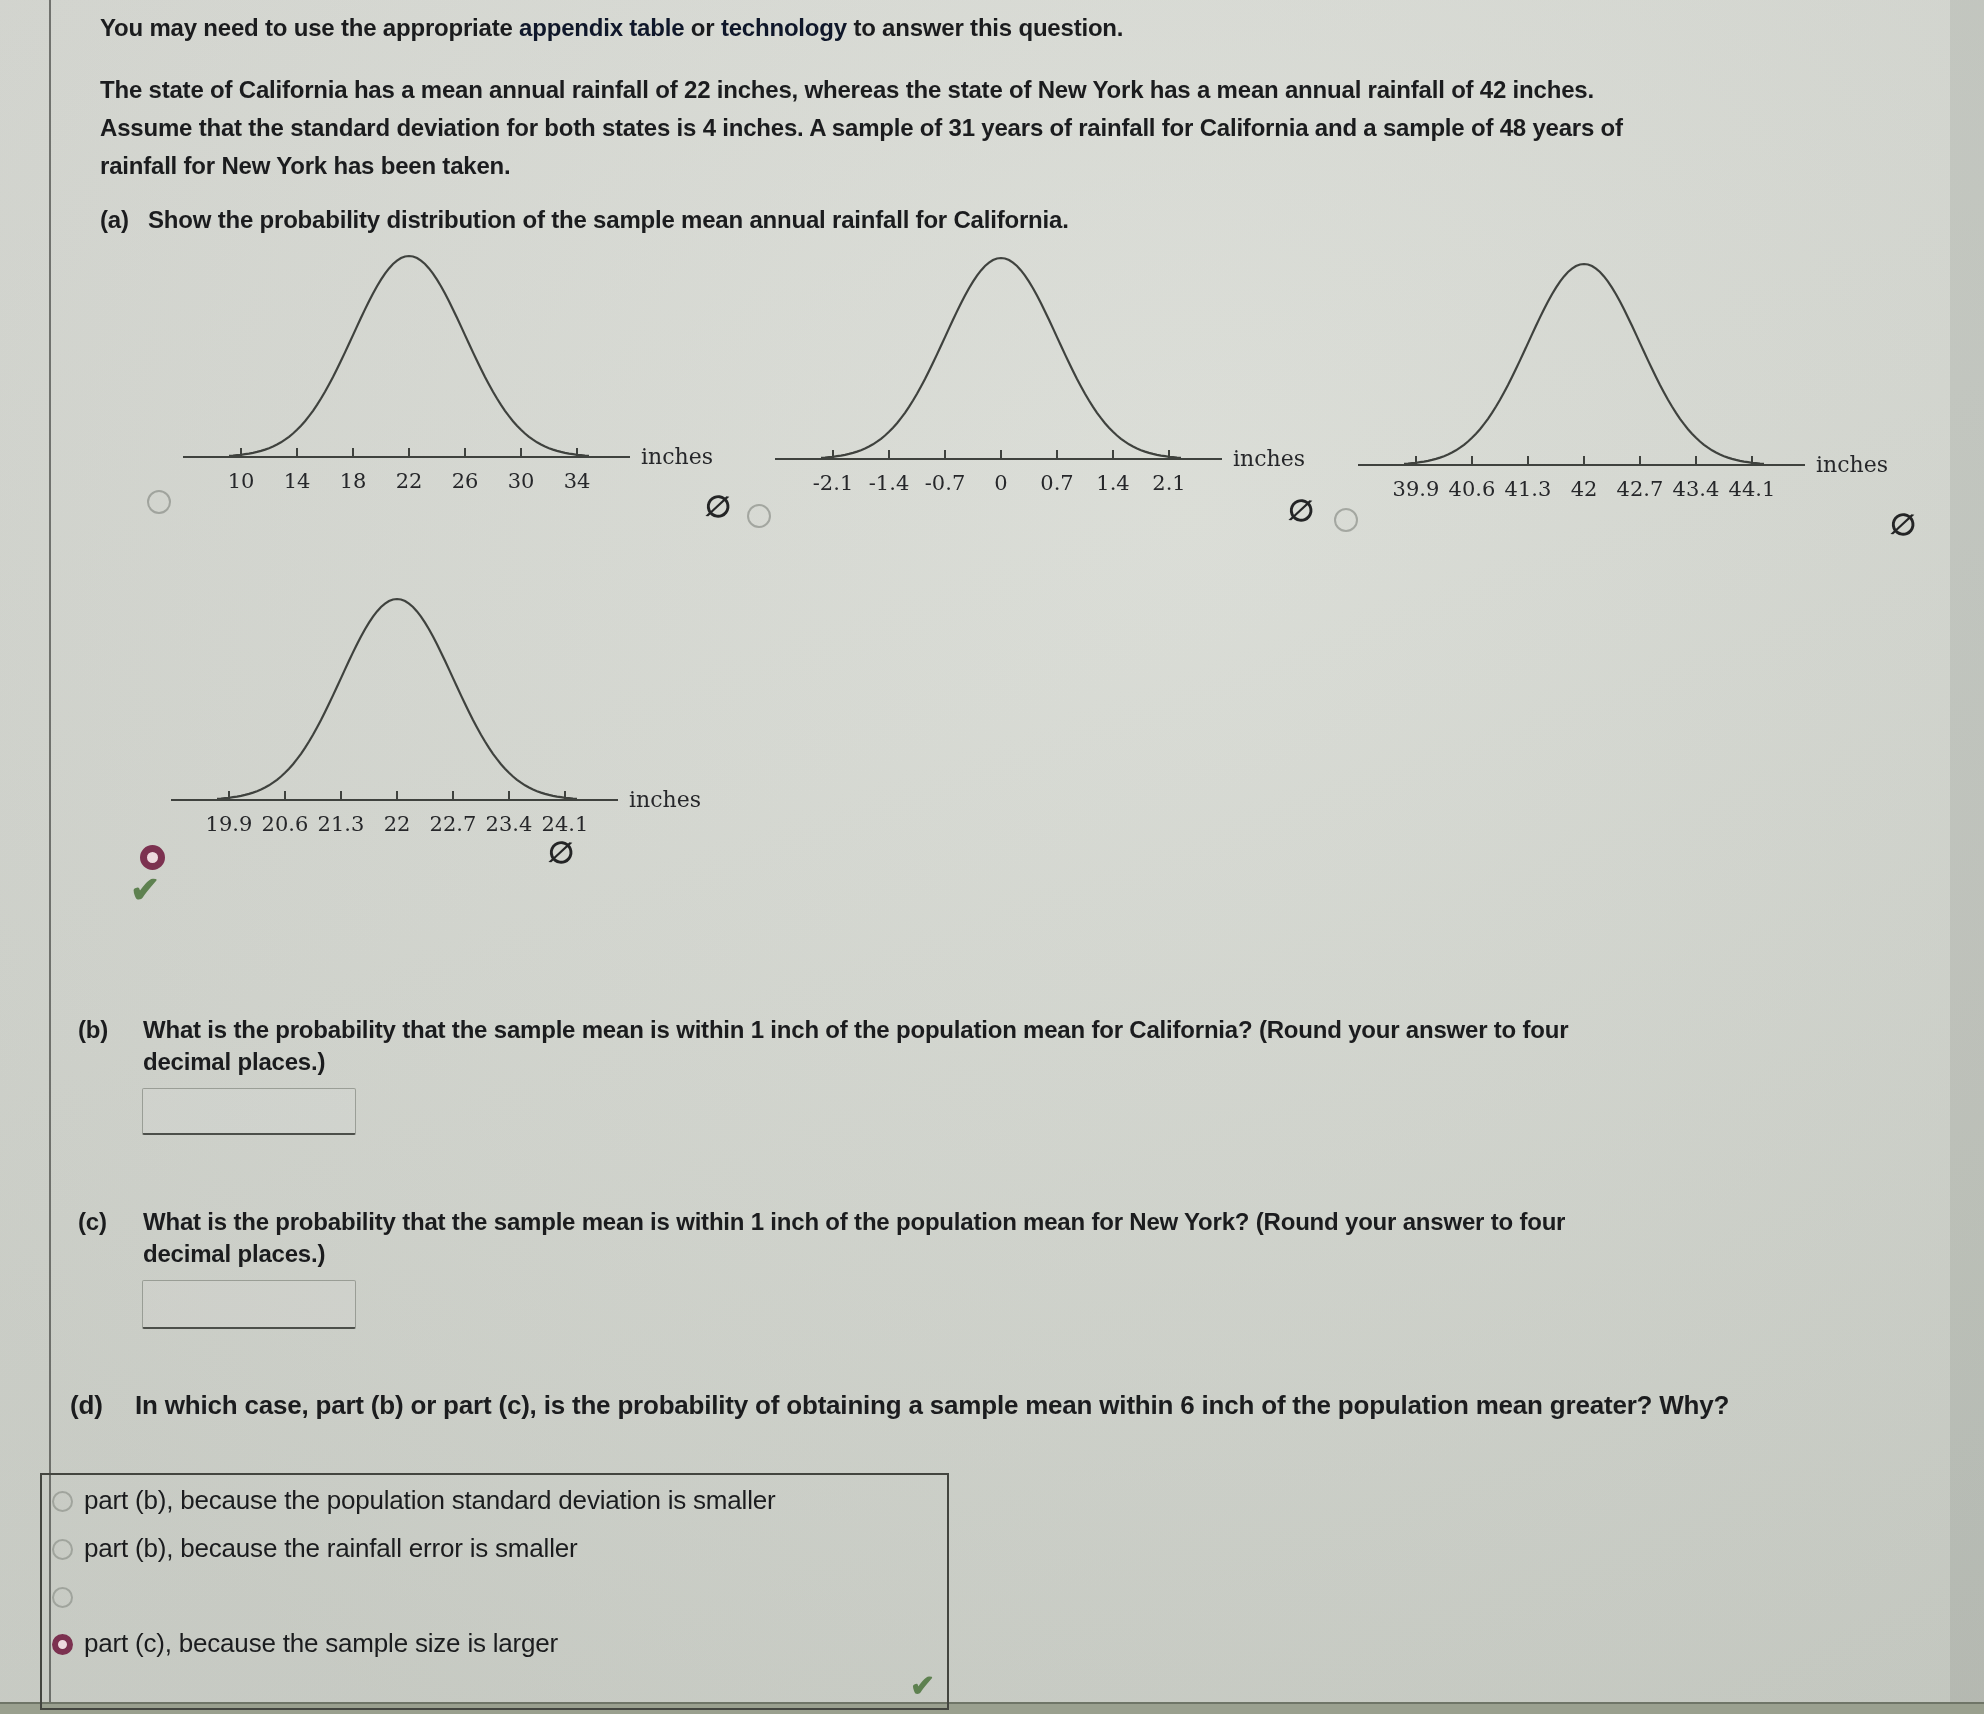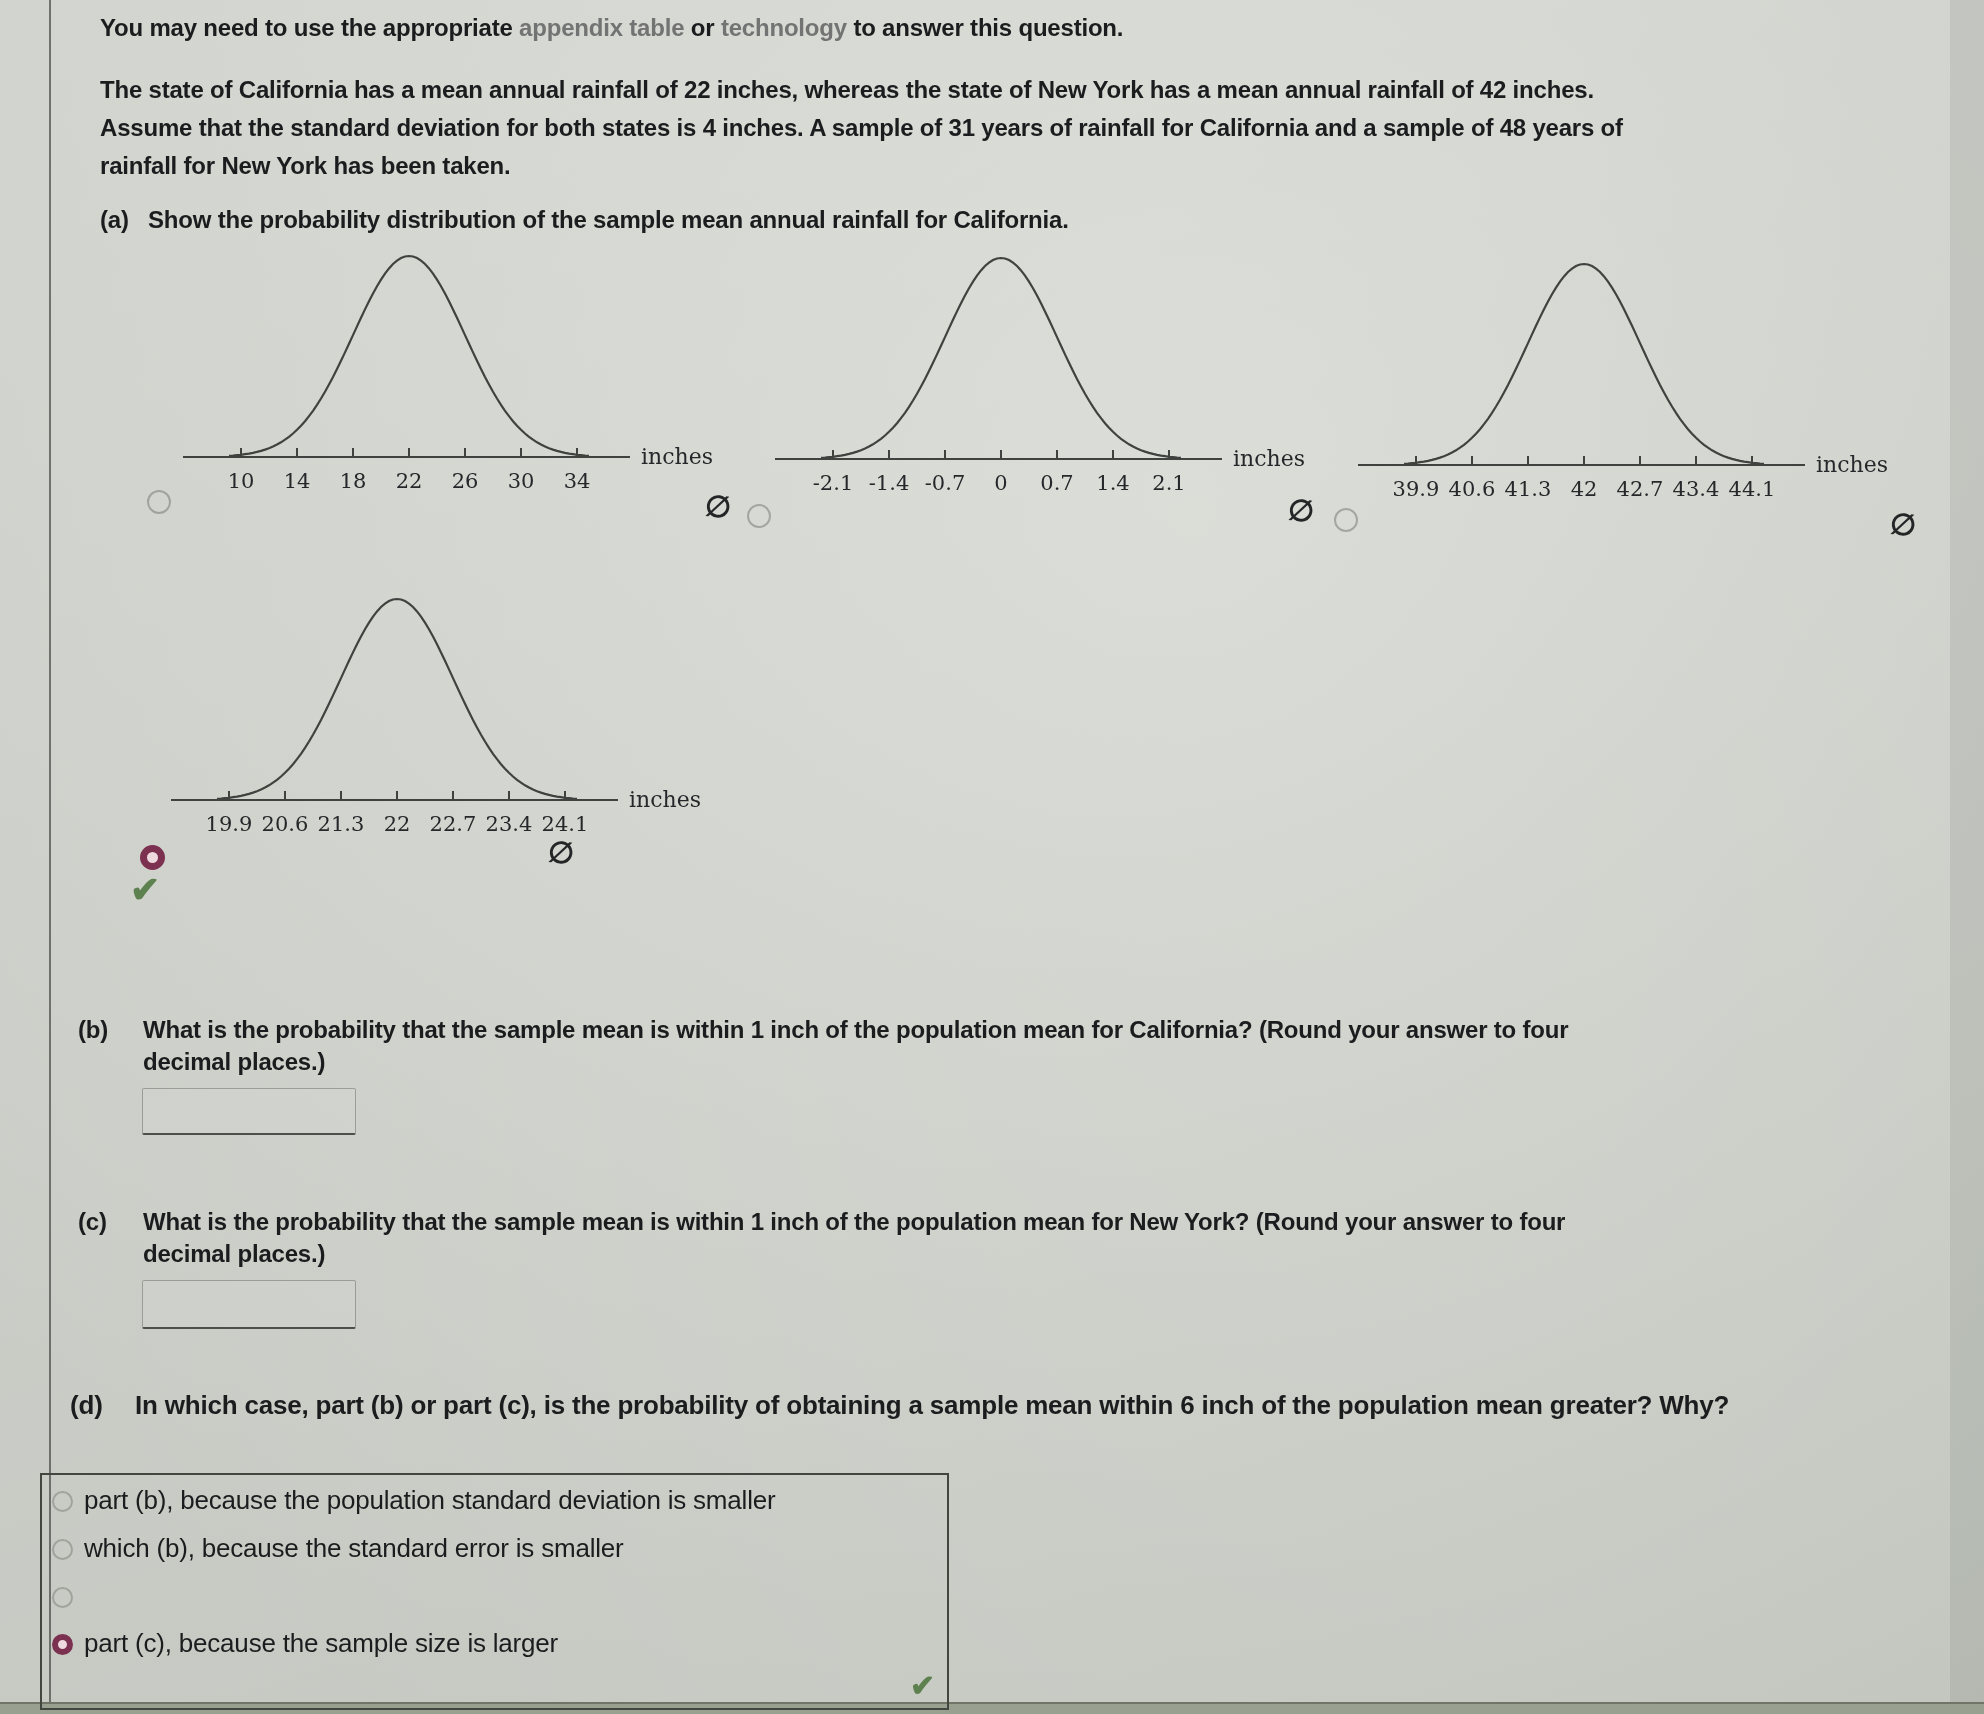--- a/index.html
+++ b/index.html
@@ -10,21 +10,21 @@
   }
   .noise{position:absolute;inset:0;pointer-events:none;
     background:radial-gradient(ellipse at 60% 30%, rgba(255,255,255,.10), rgba(0,0,0,.05) 85%);}
   .leftline{position:absolute;left:49px;top:0;width:2px;height:100%;background:rgba(60,62,58,.65);}
   .rightshade{position:absolute;right:0;top:0;width:34px;height:100%;background:rgba(60,70,60,.10);}
   .bottomband{position:absolute;left:0;top:1702px;width:100%;height:12px;
     background:#9aa08f;border-top:2px solid #6f7567;}
   .abs{position:absolute;white-space:nowrap;}
   .txt{font-size:24px;font-weight:700;letter-spacing:-0.2px;color:#1b1c1e;}
   .big{font-size:26px;}
-  .link{color:#737373;}
+  .link{color:#0f172a;}
   
   .graph-choice{position:absolute;width:540px;height:250px;}
   svg.bell{overflow:visible;}
   svg.bell .curvepath{fill:none;stroke:#3f423e;stroke-width:2.2px;}
   svg.bell .axis{stroke:#3f423e;stroke-width:2.2px;}
   svg.bell g.ticks line{stroke:#3f423e;stroke-width:2px;}
   svg.bell text{fill:#26272a;font-family:"DejaVu Serif",serif;font-size:21px;}
   svg.bell text.unit{font-size:22px;}
   
   .radio{position:absolute;width:20px;height:20px;border-radius:50%;
@@ -190,21 +190,21 @@
 <input class="ansbox" style="left: 142px; top: 1280px; height: 46px;" value="">
 
 <div class="abs txt big" style="left:70px;top:1390px;">(d)</div>
 <div class="abs txt big" style="left:135px;top:1390px;">In which case, part (b) or part (c), is the probability of obtaining a sample mean within 6 inch of the population mean greater? Why?</div>
 
 <div class="optbox">
   <div class="opt-radio" style="left:10px;top:16px;"></div>
   <div class="optlabel" style="left:42px;top:10px;">part (b), because the population standard deviation is smaller</div>
 
   <div class="opt-radio" style="left:10px;top:64px;"></div>
-  <div class="optlabel" style="left:42px;top:58px;">which (b), because the standard error is smaller</div>
+  <div class="optlabel" style="left:42px;top:58px;">part (b), because the rainfall error is smaller</div>
 
   <div class="opt-radio" style="left:10px;top:112px;"></div>
 
   <div class="opt-radio selected" style="left:10px;top:159px;"></div>
   <div class="optlabel" style="left:42px;top:153px;">part (c), because the sample size is larger</div>
 
   <div class="check" style="left:868px;top:196px;font-size:30px;">✔</div>
 </div>
 
 </body></html>

